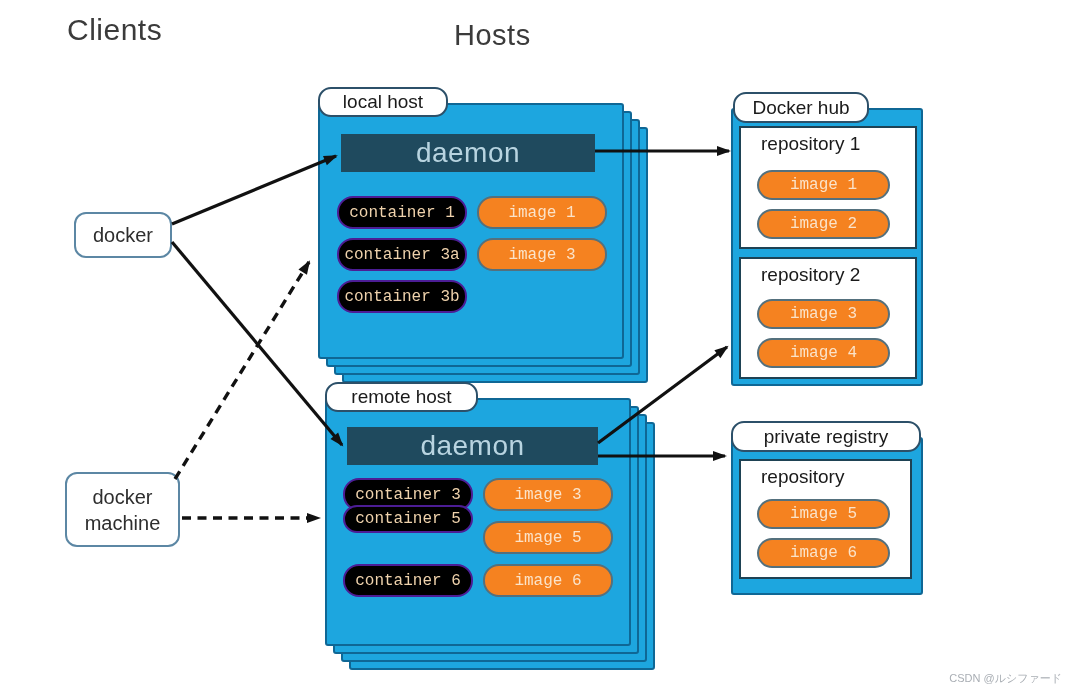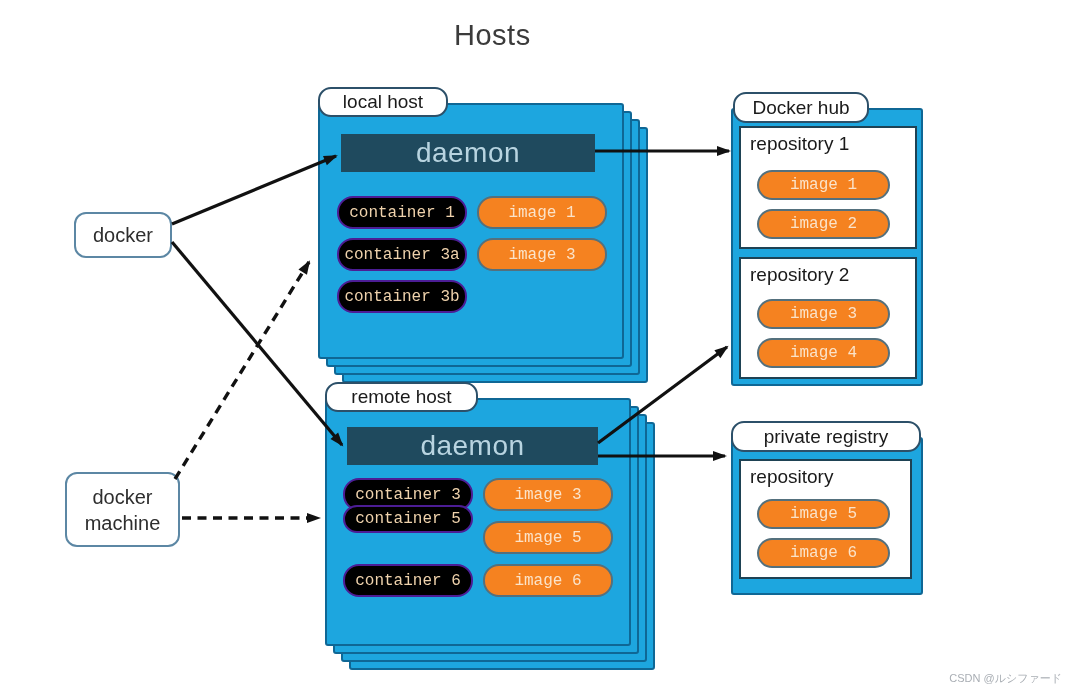--- a/index.html
+++ b/index.html
@@ -30,35 +30,36 @@
   .pill {
     position:absolute; border-radius:16px; font-size:16px; z-index:4;
     display:flex; align-items:center; justify-content:center; white-space:nowrap;font-family:Liberation Mono, monospace;
   }
   .pill.container { background:#000000; border:2px solid #4c1d95; color:#efd2ac; }
   .pill.image     { background:#f58220; border:2px solid #54707d; color:#fbe3c9; }
 
   .repo {
     position:absolute; background:#ffffff; border:2px solid #1e4254; z-index:3;
   }
-  .repo-label { display:block; padding:5px 0 0 9px; font-size:19px; color:#1a1a1a; }
+  .repo-label { display:block; padding:5px 0 0 20px; font-size:19px; color:#1a1a1a; }
 
   .client {
     position:absolute; background:#ffffff; border:2.5px solid #5c87a4; border-radius:12px;
     display:flex; align-items:center; justify-content:center; text-align:center;
     font-size:20px; color:#2e2e2e; line-height:1.3; z-index:4;
   }
   .arrows { position:absolute; left:0; top:0; z-index:7; pointer-events:none; }
   .watermark { position:absolute; right:16px; top:671px; font-size:11px; color:#a9aeb4; z-index:3;margin-left:24px; }
 </style>
 </head>
 <body>
 
 <div class="canvas">
 
+  <div class="hdr" style="left:67px; top:13px; font-size:30px;">Clients</div>
   <div class="hdr" style="left:454px; top:19px;">Hosts</div>
 
   <div class="client" style="left:74px; top:212px; width:98px; height:46px;">
     <span>docker</span>
   </div>
   <div class="client" style="left:65px; top:472px; width:115px; height:75px;">
     <span style="width:80px;">docker machine</span>
   </div>
 
   <div>

